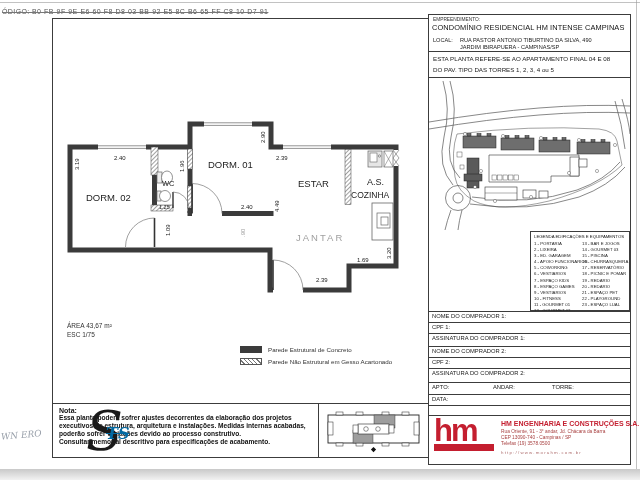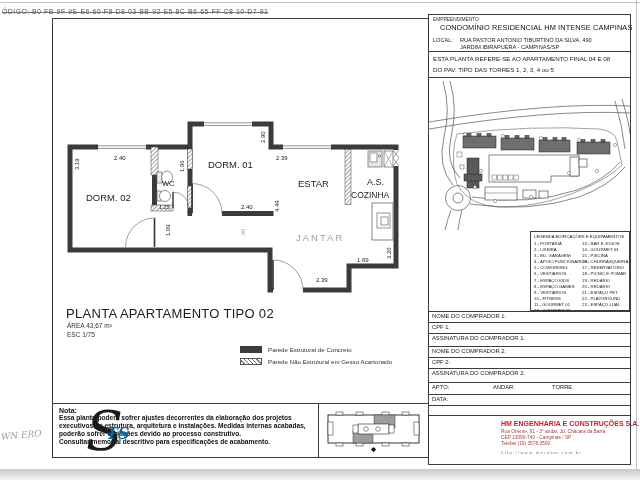--- a/index.html
+++ b/index.html
@@ -156,21 +156,20 @@
     <text x="213" y="83" font-size="6" fill="#222" transform="rotate(-90 213 83)">2.90</text>
     <text x="189" y="149" font-size="6" fill="#222">2.40</text>
     <text x="193" y="177" font-size="6" fill="#a0a0a0" transform="rotate(-90 193 177)">.90</text>
     <text x="224" y="100" font-size="6" fill="#222">2.39</text>
     <text x="227" y="152" font-size="6" fill="#222" transform="rotate(-90 227 152)">4.49</text>
     <text x="264" y="222" font-size="6" fill="#222">2.39</text>
     <text x="305" y="202" font-size="6" fill="#222">1.69</text>
     <text x="339" y="199" font-size="6" fill="#222" transform="rotate(-90 339 199)">3.20</text>
   </svg>
 
-  <div class="abs ttl" style="left:66px;top:306px;">PLANTA APARTAMENTO TIPO 02</div>
   <div class="abs sub" style="left:67px;top:322px;">ÁREA 43,67 m²</div>
   <div class="abs sub" style="left:67px;top:331px;">ESC 1/75</div>
 
   <div class="abs sw-solid" style="left:240px;top:346px;"></div>
   <div class="abs leg-label" style="left:268px;top:346px;">Parede Estrutural de Concreto</div>
   <div class="abs sw-hatch" style="left:240px;top:358px;"></div>
   <div class="abs leg-label" style="left:268px;top:358px;">Parede Não Estrutural em Gesso Acartonado</div>
 
   <div class="abs box" style="left:52px;top:403px;width:267px;height:55px;padding:3px 6px;">
     <div class="nota-t">Nota:</div>
@@ -201,21 +200,21 @@
       <circle cx="46" cy="23" r="2.3" fill="#fff" stroke="#222" stroke-width=".5"></circle>
       <circle cx="58" cy="23" r="2.3" fill="#fff" stroke="#222" stroke-width=".5"></circle>
       <rect x="33" y="19" width="5" height="8" fill="#fff" stroke="#222" stroke-width=".5"></rect>
       <rect x="69" y="19" width="5" height="8" fill="#fff" stroke="#222" stroke-width=".5"></rect>
       <path d="M53.5,41 l2.6,2.6 l-2.6,2.6 l-2.6,-2.6 Z" fill="#111"></path>
     </svg>
   </div>
 
   <div class="abs" style="left:428px;top:14px;width:203px;height:38px;border-bottom:1px solid #3c3c3c;box-sizing:border-box;">
     <div class="abs hdr-small" style="left:5px;top:3px;">EMPREENDIMENTO:</div>
-    <div class="abs hdr-name" style="left:12px;top:9px;">CONDOMÍNIO RESIDENCIAL HM INTENSE CAMPINAS</div>
+    <div class="abs hdr-name" style="left:4px;top:9px;">CONDOMÍNIO RESIDENCIAL HM INTENSE CAMPINAS</div>
     <div class="abs hdr-line" style="left:5px;top:23px;">LOCAL:</div>
     <div class="abs hdr-line" style="left:32px;top:23px;">RUA PASTOR ANTONIO TIBURTINO DA SILVA, 490</div>
     <div class="abs hdr-line" style="left:32px;top:30px;">JARDIM IBIRAPUERA - CAMPINAS/SP</div>
   </div>
 
   <div class="abs" style="left:428px;top:52px;width:203px;height:26px;border-bottom:1px solid #3c3c3c;box-sizing:border-box;">
     <div class="abs ref-line" style="left:5px;top:3px;">ESTA PLANTA REFERE-SE AO APARTAMENTO FINAL 04 E 08</div>
     <div class="abs ref-line" style="left:5px;top:14px;">DO PAV. TIPO DAS TORRES  1, 2, 3, 4 ou 5</div>
   </div>
 
@@ -344,20 +343,26 @@
   <div class="abs frow" style="top:382px;height:12px;">
     <span style="left:3px;">APTO:</span>
     <span style="left:64px;">ANDAR:</span>
     <span style="left:123px;">TORRE:</span>
   </div>
   <div class="abs frow" style="top:394px;height:12px;border-bottom:1px solid #3c3c3c;">
       <span style="left:3px;">DATA:</span>
     </div>
 
   <div class="abs box" style="left:428px;top:415px;width:203px;height:50px;">
+    <div class="abs" style="left:5px;top:2px;">
+      <div class="hm-mark">hm</div>
+      <div class="hm-bar">
+        <span class="hm-tag">MUITO QUE CONSTROEM HISTÓRIAS</span>
+      </div>
+    </div>
     <div class="abs" style="left:72px;top:4px;">
       <div class="hm-co">HM ENGENHARIA E CONSTRUÇÕES S.A.</div>
       <div class="hm-ad" style="margin-top:2px;">Rua Oriente, 91 - 3° andar, Jd. Chácara da Barra</div>
       <div class="hm-ad">CEP 13090-740 - Campinas / SP</div>
       <div class="hm-ad">Telefax (19) 3578.0500</div>
       <div class="hm-url" style="margin-top:2px;">http://www.morahm.com.br</div>
     </div>
   </div>
 
   <div class="abs sig-note" style="left:1px;top:430px;">WN ERO</div>

